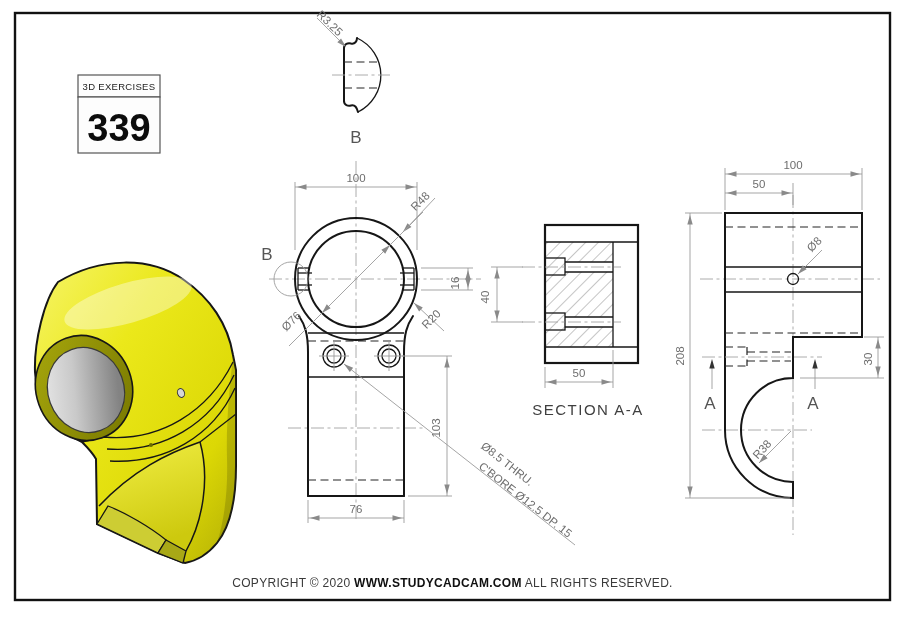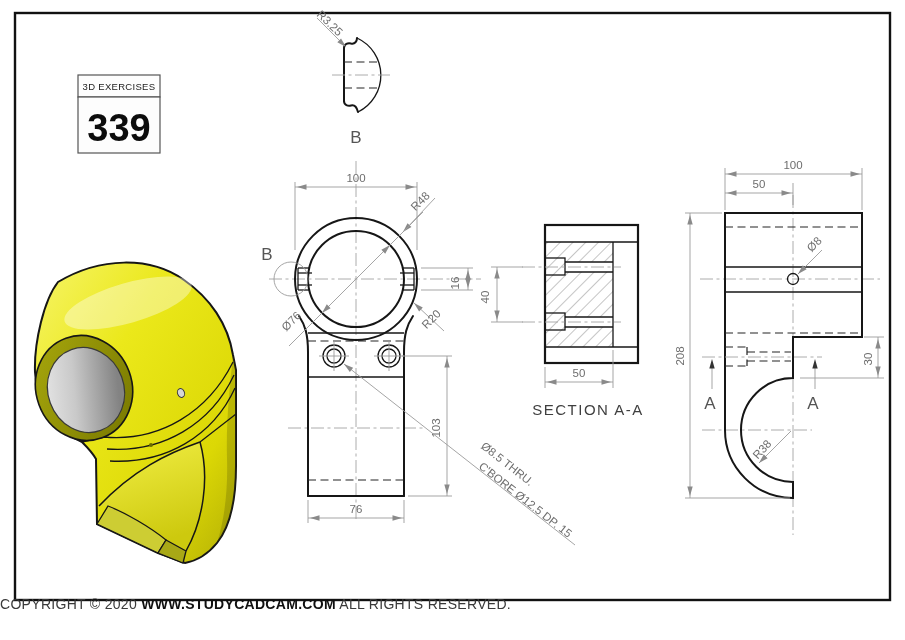--- a/index.html
+++ b/index.html
@@ -12,22 +12,22 @@
   .hid {stroke:#242424;stroke-width:1.2;fill:none;stroke-dasharray:8 4.5;}
   .cl  {stroke:#a3a3a3;stroke-width:0.9;fill:none;stroke-dasharray:13 3.5 3 3.5;}
   .dim {stroke:#9b9b9b;stroke-width:0.9;fill:none;}
   .arr {fill:#8a8a8a;stroke:none;}
   .arrd{fill:#333;stroke:none;}
   .dimtxt{fill:#6e6e6e;font-size:11.5px;text-anchor:middle;font-family:"Liberation Sans",sans-serif;}
   .lbl {fill:#555;font-size:17px;text-anchor:middle;font-family:"Liberation Sans",sans-serif;}
   .title{fill:#3f3f3f;font-size:15px;letter-spacing:1.5px;text-anchor:middle;}
   .badge-label{fill:#222;font-size:9.5px;text-anchor:middle;letter-spacing:.3px;}
   .badge-num{fill:#0c0c0c;font-size:38px;font-weight:bold;text-anchor:middle;}
-  .copyright{position:absolute;left:0;right:0;top:596px;
-             font-size:14px;color:#3a3a3a;letter-spacing:.3px;}
+  .copyright{position:absolute;left:0;right:0;top:576px;text-align:center;
+             font-size:12px;color:#3a3a3a;letter-spacing:.3px;}
   .copyright .site{font-weight:bold;color:#101010;}
 </style>
 </head>
 <body>
 
 <div class="page">
 <svg width="905" height="640" viewBox="0 0 905 640">
   <defs>
     <path id="arrow" d="M0,0 L-9.5,2.7 L-9.5,-2.7 Z"></path>
     <pattern id="hatch" patternUnits="userSpaceOnUse" width="9" height="9" patternTransform="rotate(45)">

